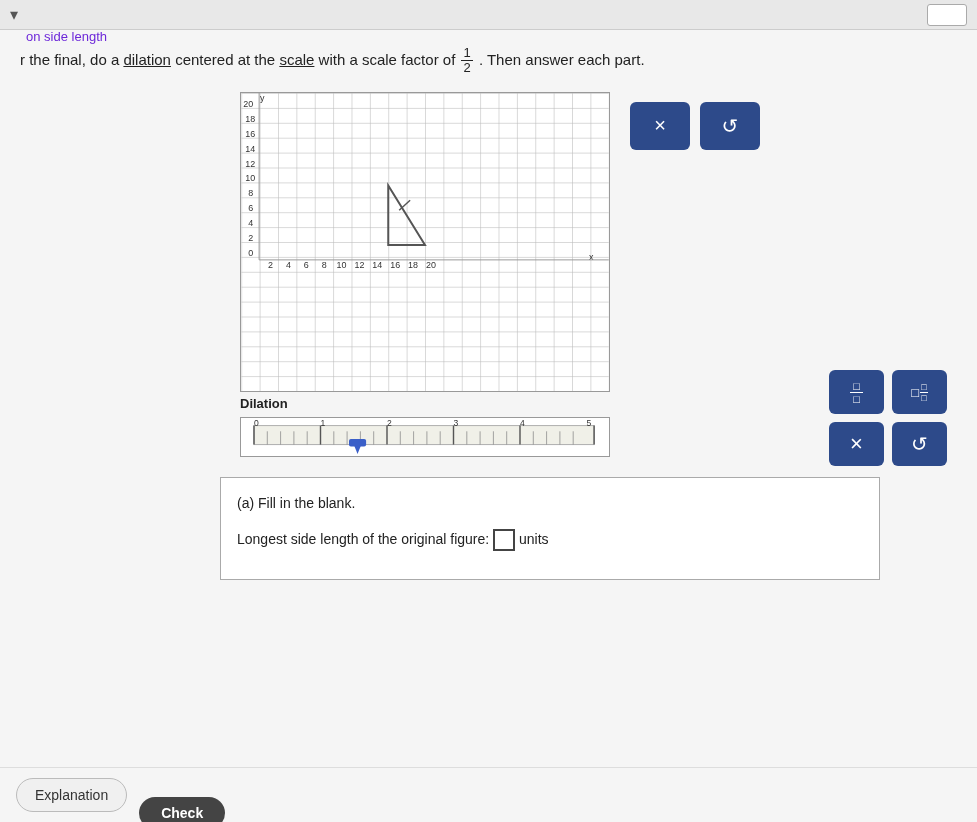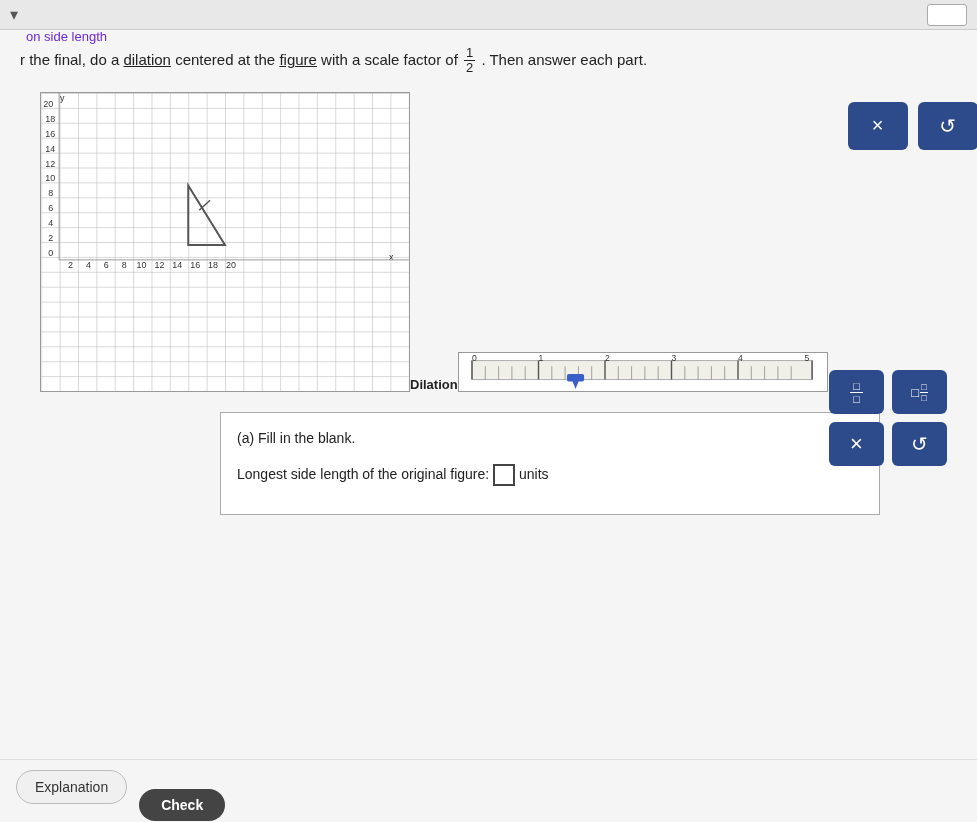--- a/index.html
+++ b/index.html
@@ -73,22 +73,22 @@
     .fraction .den { padding: 0 2px; }
 
     .graph-area {
       display: flex;
       gap: 20px;
       margin-bottom: 20px;
     }
 
     .graph-container {
       display: flex;
-      flex-direction: row;
-      align-items: flex-end;
+      flex-direction: column;
+      align-items: flex-start;
     }
 
     .graph-canvas {
       position: relative;
       width: 370px;
       height: 300px;
       background: #fff;
       border: 1px solid #999;
     }
 
@@ -215,21 +215,21 @@
       display: flex;
       flex-direction: column;
       align-items: center;
       color: white;
     }
     .fraction-icon .fi-num { border-bottom: 1px solid white; padding: 0 3px; font-size: 11px; }
     .fraction-icon .fi-den { padding: 0 3px; font-size: 11px; }
 
     .bottom-bar {
       position: absolute;
-      bottom: 8px;
+      bottom: 0;
       left: 0;
       right: 0;
       height: 55px;
       background: #f5f5f5;
       border-top: 1px solid #ddd;
       display: flex;
       align-items: center;
       padding: 0 16px;
       gap: 12px;
     }
@@ -273,21 +273,21 @@
   <span class="top-bar-text">on side length</span>
   <div class="top-right-btn"></div>
 </div>
 
 <div class="main-content">
 
   <div class="problem-text">
     <span>r the final, do a</span>
     <a href="#">dilation</a>
     <span> centered at the </span>
-    <a href="#">figure</a>
+    <a href="#">scale</a>
     <span>with a scale factor of</span>
     <span>
       <span class="fraction">
         <span class="num">1</span>
         <span class="den">2</span>
       </span>
     </span>
     <span>. Then answer each part.</span>
   </div>
 

